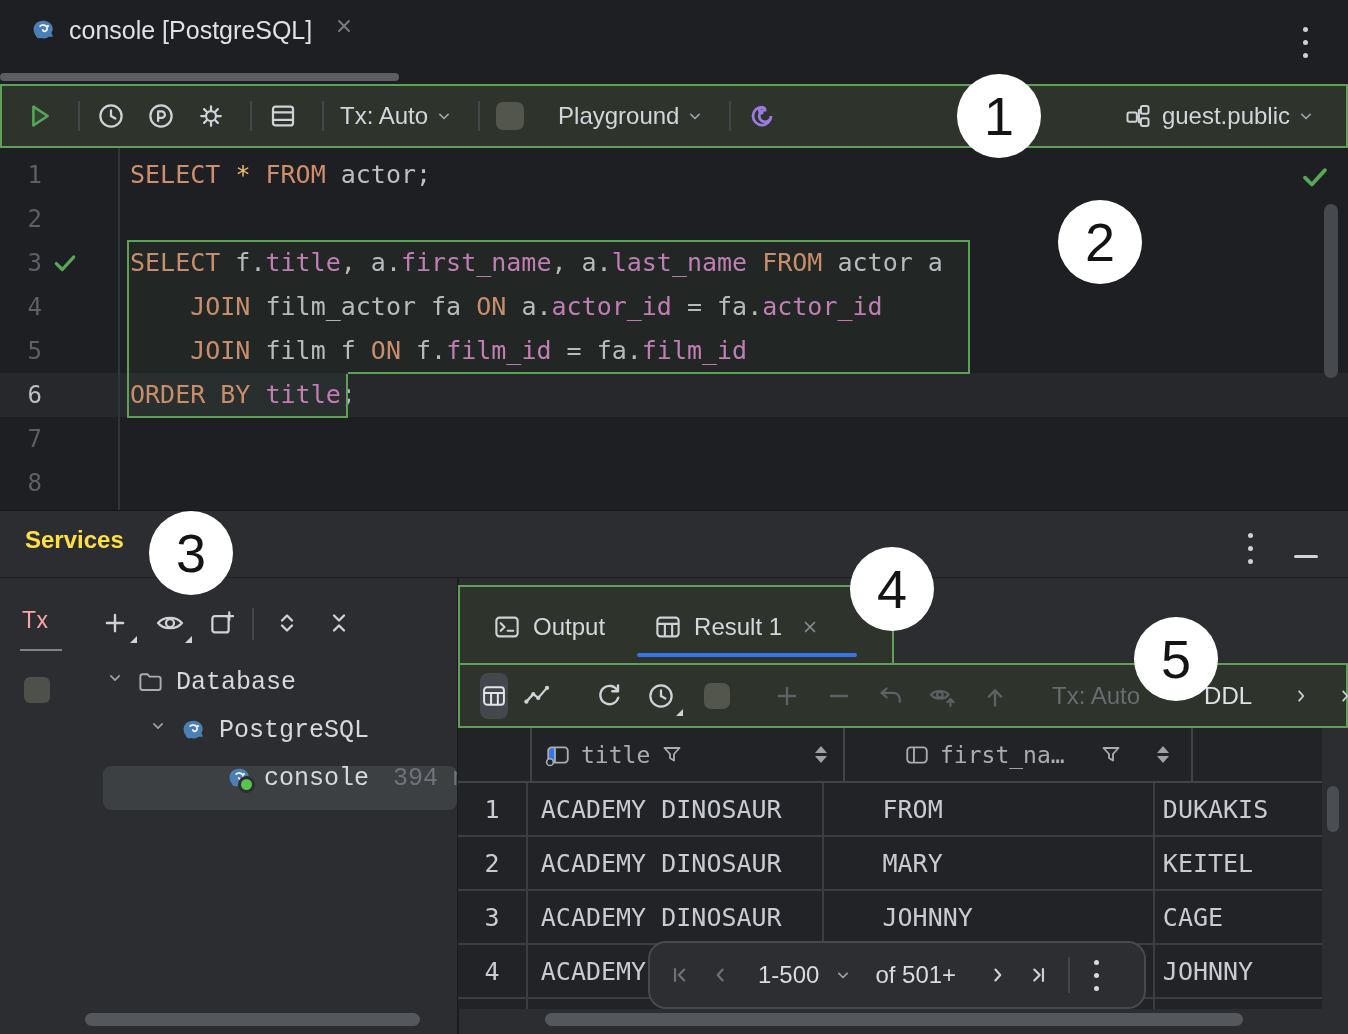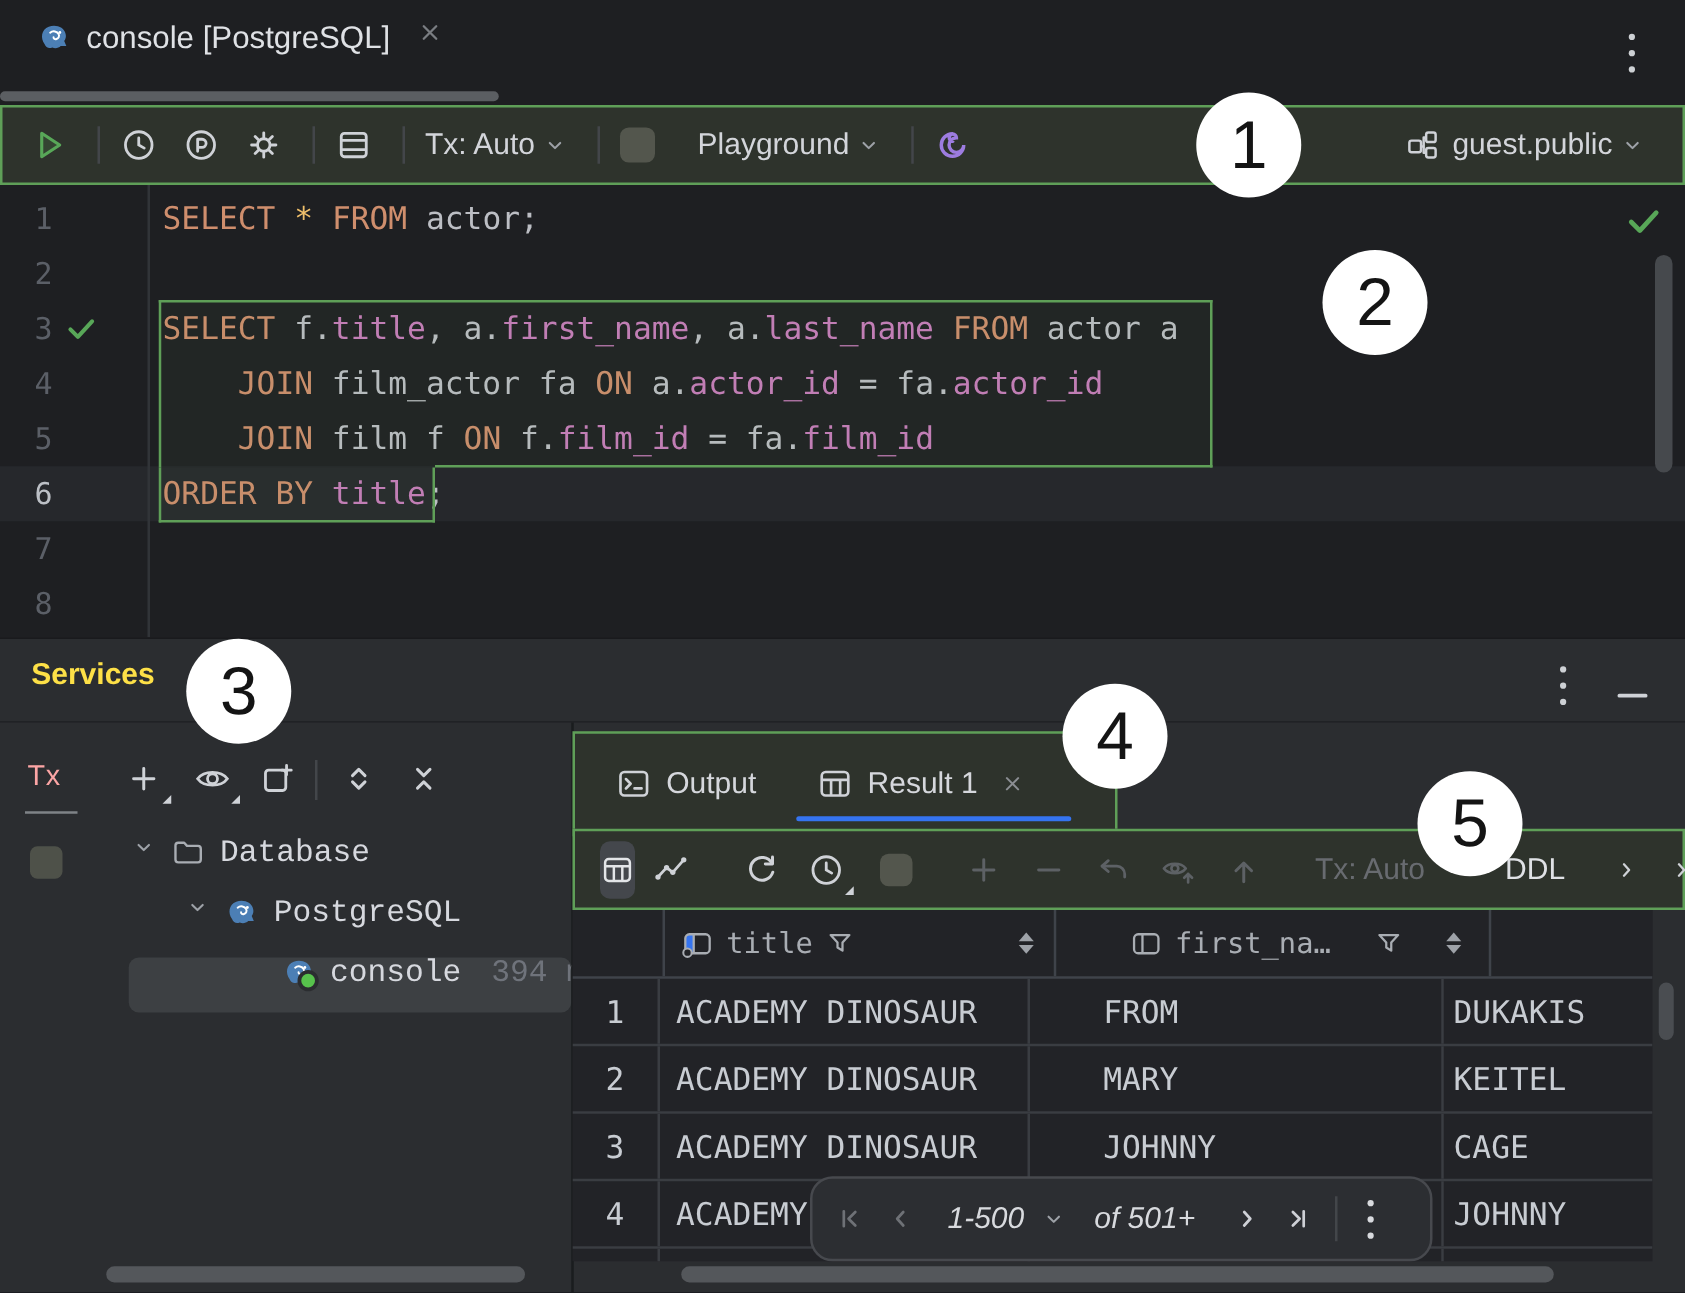--- a/index.html
+++ b/index.html
@@ -99,21 +99,21 @@
   .sortw{display:flex;flex-direction:column;gap:3px;margin-left:auto;margin-right:16px;}
   .sortw i{width:0;height:0;border-left:6px solid transparent;border-right:6px solid transparent;display:block;}
   .sortw .up{border-bottom:7px solid #9ea2a8;}
   .sortw .dn{border-top:7px solid #9ea2a8;}
   .grid-vscroll{position:absolute;left:1327px;top:275px;width:12px;height:46px;border-radius:6px;background:#4a4d51;}
   .grid-hscroll{position:absolute;left:545px;top:502px;width:698px;height:13px;border-radius:7px;background:#54575b;}
 
   
   .pill{position:absolute;left:648px;top:430px;width:498px;height:68px;border-radius:18px;background:#2c2e32;
         border:2px solid #47494e;box-sizing:border-box;display:flex;align-items:center;z-index:40;padding:0 18px;gap:14px;}
-  .pill .txt{font-size:24px;color:#d8dade;white-space:nowrap;font-style:italic;}
+  .pill .txt{font-size:24px;color:#d8dade;white-space:nowrap;}
   .pill .psep{width:2px;height:36px;background:#43464a;margin:0 4px;}
   .pill .kebab{margin-left:6px;}
   .pill .kebab i{background:#d8dade;}
 
   
   .circle{position:absolute;width:84px;height:84px;border-radius:50%;background:#ffffff;z-index:50;
           display:flex;align-items:center;justify-content:center;font-size:54px;color:#141414;}
   .c1{left:957px;top:74px;}
   .c2{left:1058px;top:200px;}
   .c3{left:149px;top:0px;}   

